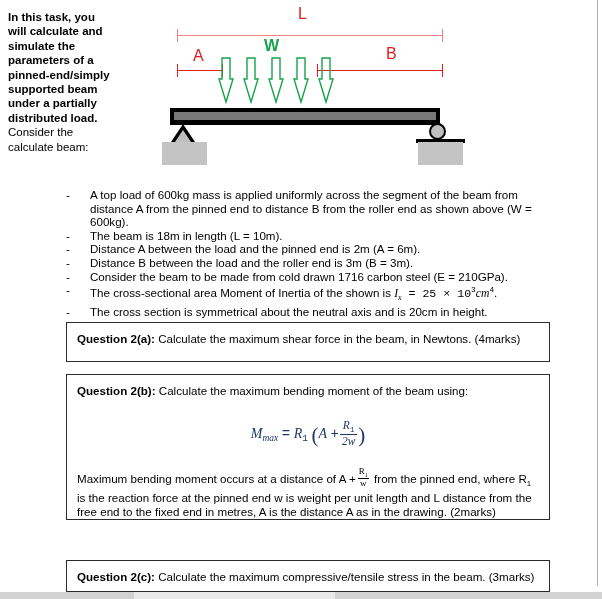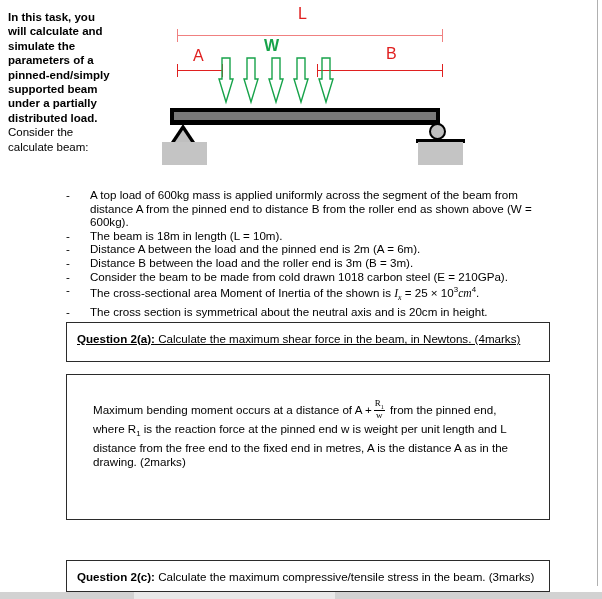--- a/index.html
+++ b/index.html
@@ -196,21 +196,21 @@
     color: #000;
   }
   .bullet-text {
     flex: 1 1 auto;
   }
   .mathit {
     font-family: "Liberation Serif", serif;
     font-style: italic;
   }
   .mathup {
-    font-family: Liberation Sans, sans-serif;
+    font-family: Liberation Mono, monospace;
     font-style: normal;
   }
   sub, sup {
     font-size: 0.68em;
   }
 
   
   .qbox {
     position: absolute;
     box-sizing: border-box;
@@ -219,21 +219,21 @@
     font-size: 11.6px;
     line-height: 14px;
   }
   .qbox .qbody {
     padding: 9px 10px 8px 10px;
   }
   .qlabel {
     font-weight: bold;
   }
 
-  #qbox-a { left: 66px; top: 322px; width: 484px; height: 40px; text-decoration: underline; }
+  #qbox-a { left: 66px; top: 322px; width: 484px; height: 40px; }
   #qbox-b { left: 66px; top: 374px; width: 484px; height: 146px; }
   #qbox-c { left: 66px; top: 560px; width: 484px; height: 32px; }
 
   
   .formula {
     text-align: center;
     margin: 22px 0 20px 0;
     color: #1f3864;
     font-family: "Liberation Serif", serif;
     font-size: 14px;
@@ -269,21 +269,21 @@
     font-size: 0.78em;
     line-height: 1.05;
     margin: 0 2px;
     position: relative;
     top: -0.15em;
     font-family: "Liberation Serif", serif;
   }
   .frac-inline .num { display: block; padding: 0 1px; }
   .frac-inline .den { display: block; border-top: 1px solid #000; padding: 0 1px; }
   .expl {
-    margin: 16px;
+    margin: 0;
   }
 </style>
 </head>
 <body>
 
 <div class="page-edge-rule"></div>
 
 <div class="page-bottom-band">
   <div class="seg" style="left:0px;width:134px;"></div>
   <div class="seg" style="left:335px;width:640px;"></div>
@@ -363,41 +363,51 @@
   <div class="bullet-row">
     <span class="bullet-dash">-</span>
     <span class="bullet-text">Distance A between the load and the pinned end is 2m (A = 6m).</span>
   </div>
   <div class="bullet-row">
     <span class="bullet-dash">-</span>
     <span class="bullet-text">Distance B between the load and the roller end is 3m (B = 3m).</span>
   </div>
   <div class="bullet-row">
     <span class="bullet-dash">-</span>
-    <span class="bullet-text">Consider the beam to be made from cold drawn 1018 carbon steel (E = 210GPa).</span>
+    <span class="bullet-text">Consider the beam to be made from cold drawn 1716 carbon steel (E = 210GPa).</span>
   </div>
   <div class="bullet-row">
     <span class="bullet-dash">-</span>
     <span class="bullet-text"><span>The cross-sectional area Moment of Inertia of the shown is </span><span class="mathit">I</span><sub class="mathit">x</sub><span class="mathup"> = 25 × 10</span><sup class="mathup">3</sup><span class="mathit">cm</span><sup class="mathup">4</sup><span>.</span></span>
   </div>
   <div class="bullet-row">
     <span class="bullet-dash">-</span>
     <span class="bullet-text">The cross section is symmetrical about the neutral axis and is 20cm in height.</span>
   </div>
 </div>
 
 <div class="qbox" id="qbox-a">
   <div class="qbody">
     <span class="qlabel">Question 2(a):</span><span> Calculate the maximum shear force in the beam, in Newtons. (4marks)</span>
   </div>
 </div>
 
 <div class="qbox" id="qbox-b">
   <div class="qbody">
-
+    <div>
+      <span class="qlabel">Question 2(b):</span><span> Calculate the maximum bending moment of the beam using:</span>
+    </div>
+
+    <div class="formula">
+      <span class="mathit">M</span><sub class="mathit">max</sub>
+      <span class="mathup">=</span>
+      <span class="mathit">R</span><sub class="mathup">1</sub>
+      <span class="paren">(</span><span class="mathit">A</span>
+      <span class="mathup">+</span><span class="frac"><span class="num"><span class="mathit">R</span><sub class="mathup">1</sub></span><span class="den mathit">2w</span></span><span class="paren">)</span>
+    </div>
 
     <div class="expl">
       <span>Maximum bending moment occurs at a distance of A +</span><span class="frac-inline"><span class="num"><span>R</span><sub>1</sub></span><span class="den">w</span></span><span> from the pinned end, where R</span><sub>1</sub><span> is the reaction force at the pinned end w is weight per unit length and L distance from the free end to the fixed end in metres, A is the distance A as in the drawing. (2marks)</span>
     </div>
   </div>
 </div>
 
 <div class="qbox" id="qbox-c">
   <div class="qbody">
     <span class="qlabel">Question 2(c):</span><span> Calculate the maximum compressive/tensile stress in the beam. (3marks)</span>

